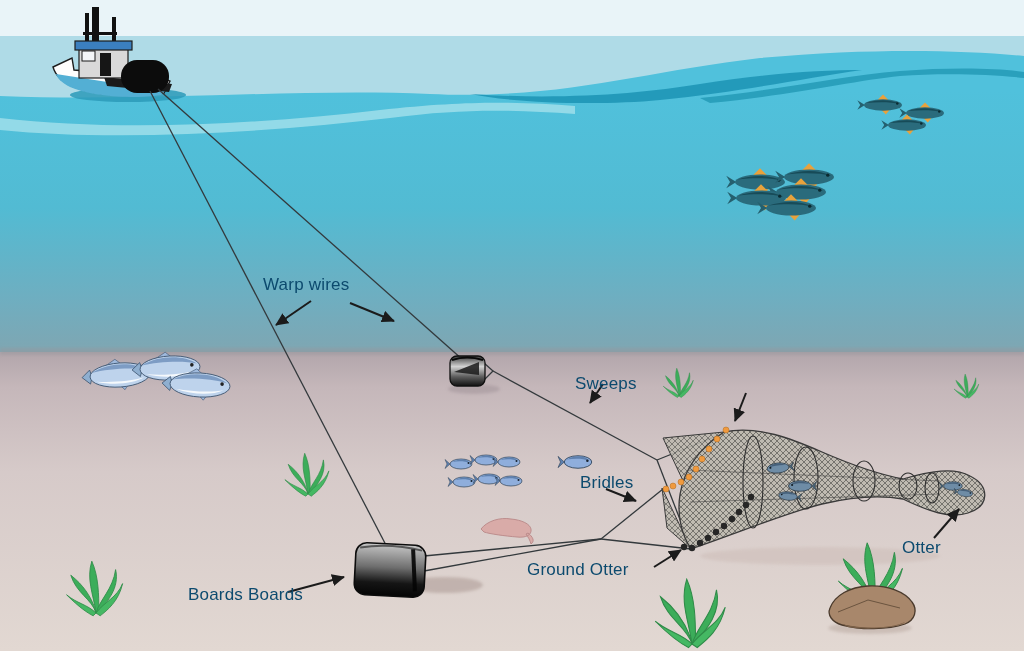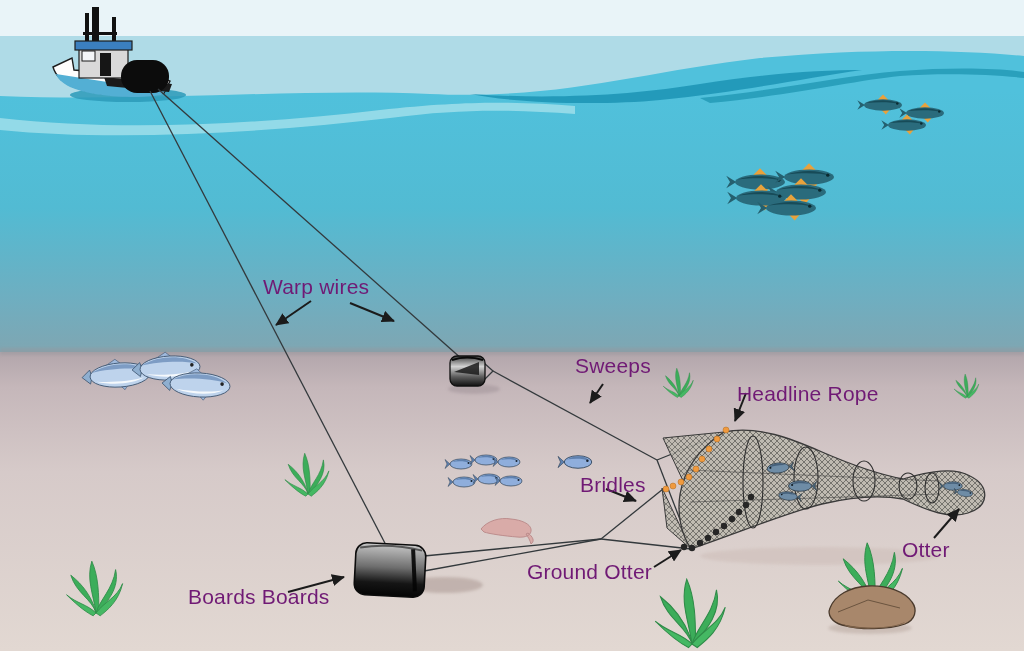--- a/index.html
+++ b/index.html
@@ -2,25 +2,25 @@
 <html><head>
 <meta charset="utf-8">
 <style>
   html,body{margin:0;padding:0;background:#fff;}
   #stage{
     position:relative;width:1024px;height:651px;overflow:hidden;
     font-family:"Liberation Sans",sans-serif;
   }
   #scene{position:absolute;left:0;top:0;width:1024px;height:651px;}
   .lbl{
-    position:absolute;font-size:21px;color:#701a75;white-space:nowrap;
+    position:absolute;font-size:17px;color:#0c4a6e;white-space:nowrap;
     letter-spacing:.2px;line-height:1;user-select:none;
   }
   .lbl-warp{left:263px;top:276px;}
-  .lbl-sweeps{left:575px;top:355px;}
+  .lbl-sweeps{left:575px;top:375px;}
   .lbl-headline{left:737px;top:383px;}
   .lbl-bridles{left:536px;top:474px;margin-left:44px;}
   .lbl-ground{left:527px;top:561px;}
   .lbl-otter{left:188px;top:586px;}
   .lbl-codend{left:902px;top:539px;}
 </style>
 </head>
 <body>
 
 <div id="stage">
@@ -256,18 +256,17 @@
       <line x1="746" y1="393" x2="735" y2="421"></line>
       <line x1="606" y1="489" x2="636" y2="501"></line>
       <line x1="654" y1="567" x2="681" y2="550"></line>
       <line x1="288" y1="592" x2="344" y2="577"></line>
       <line x1="934" y1="538" x2="959" y2="509"></line>
     </g>
   </svg>
 
   <div class="lbl lbl-warp">Warp wires</div>
   <div class="lbl lbl-sweeps">Sweeps</div>
-  <div class="lbl lbl-headline">Headline Rope</div>
   <div class="lbl lbl-bridles">Bridles</div>
   <div class="lbl lbl-ground">Ground Otter</div>
   <div class="lbl lbl-otter">Boards Boards</div>
   <div class="lbl lbl-codend">Otter</div>
 </div>
 
 </body></html>

